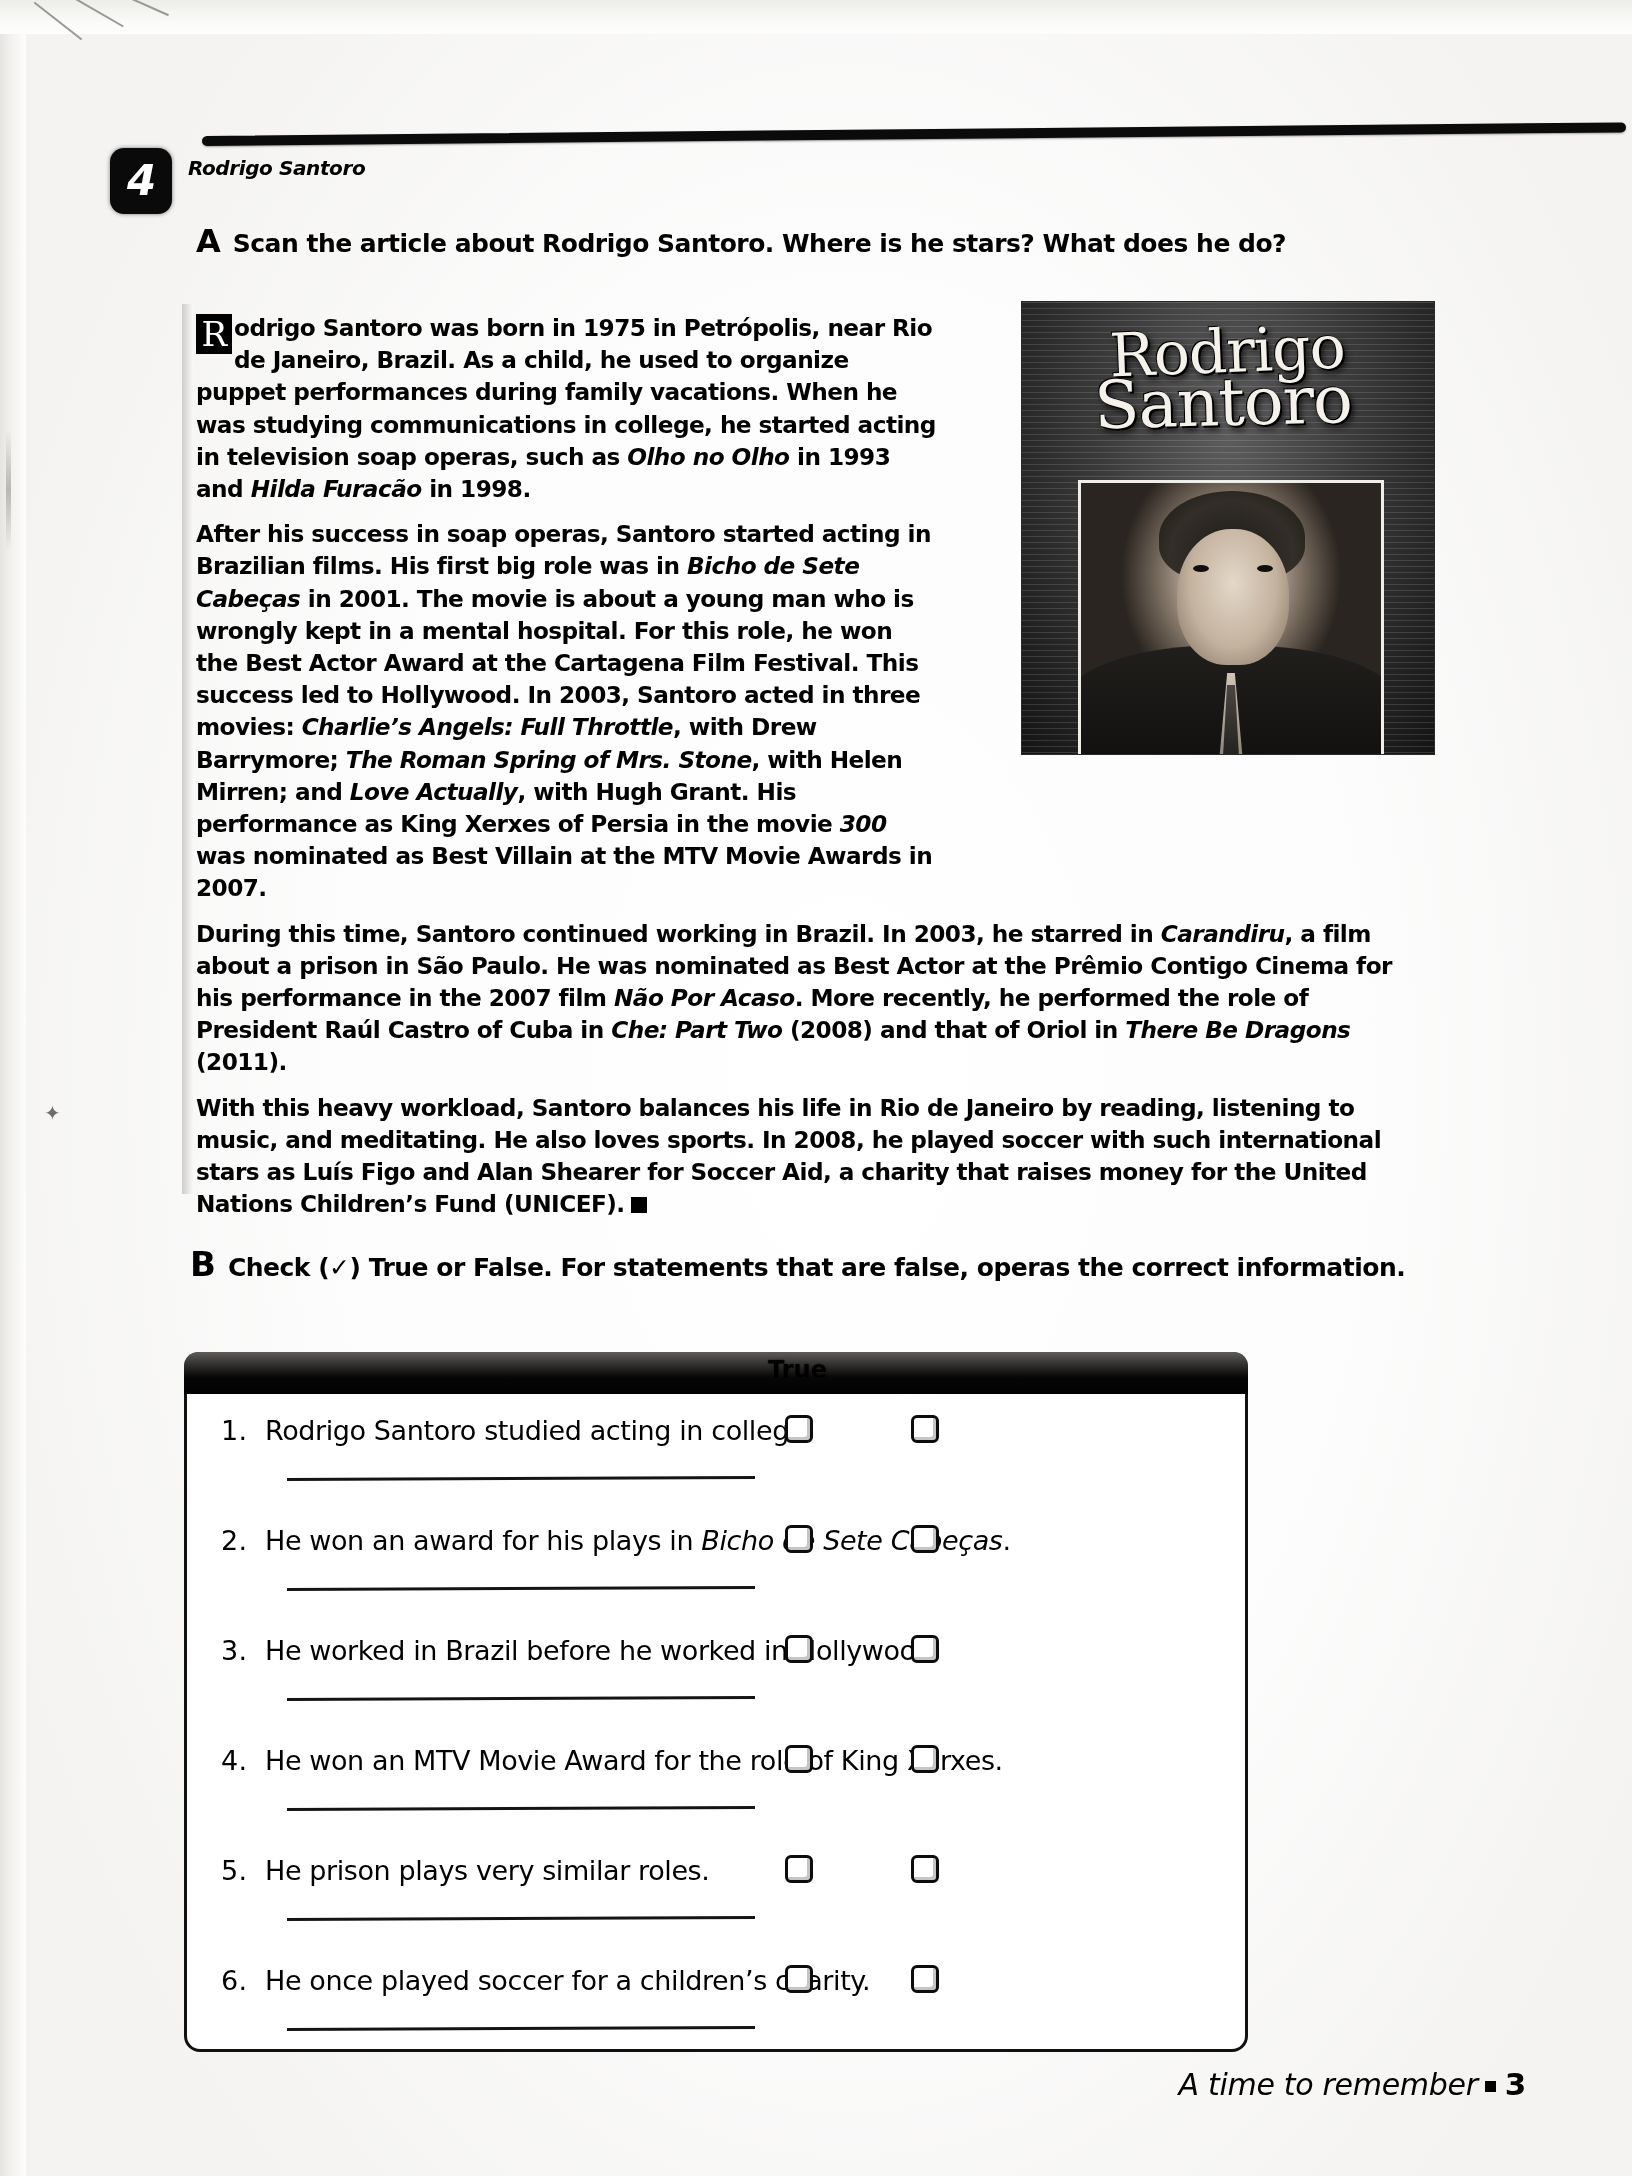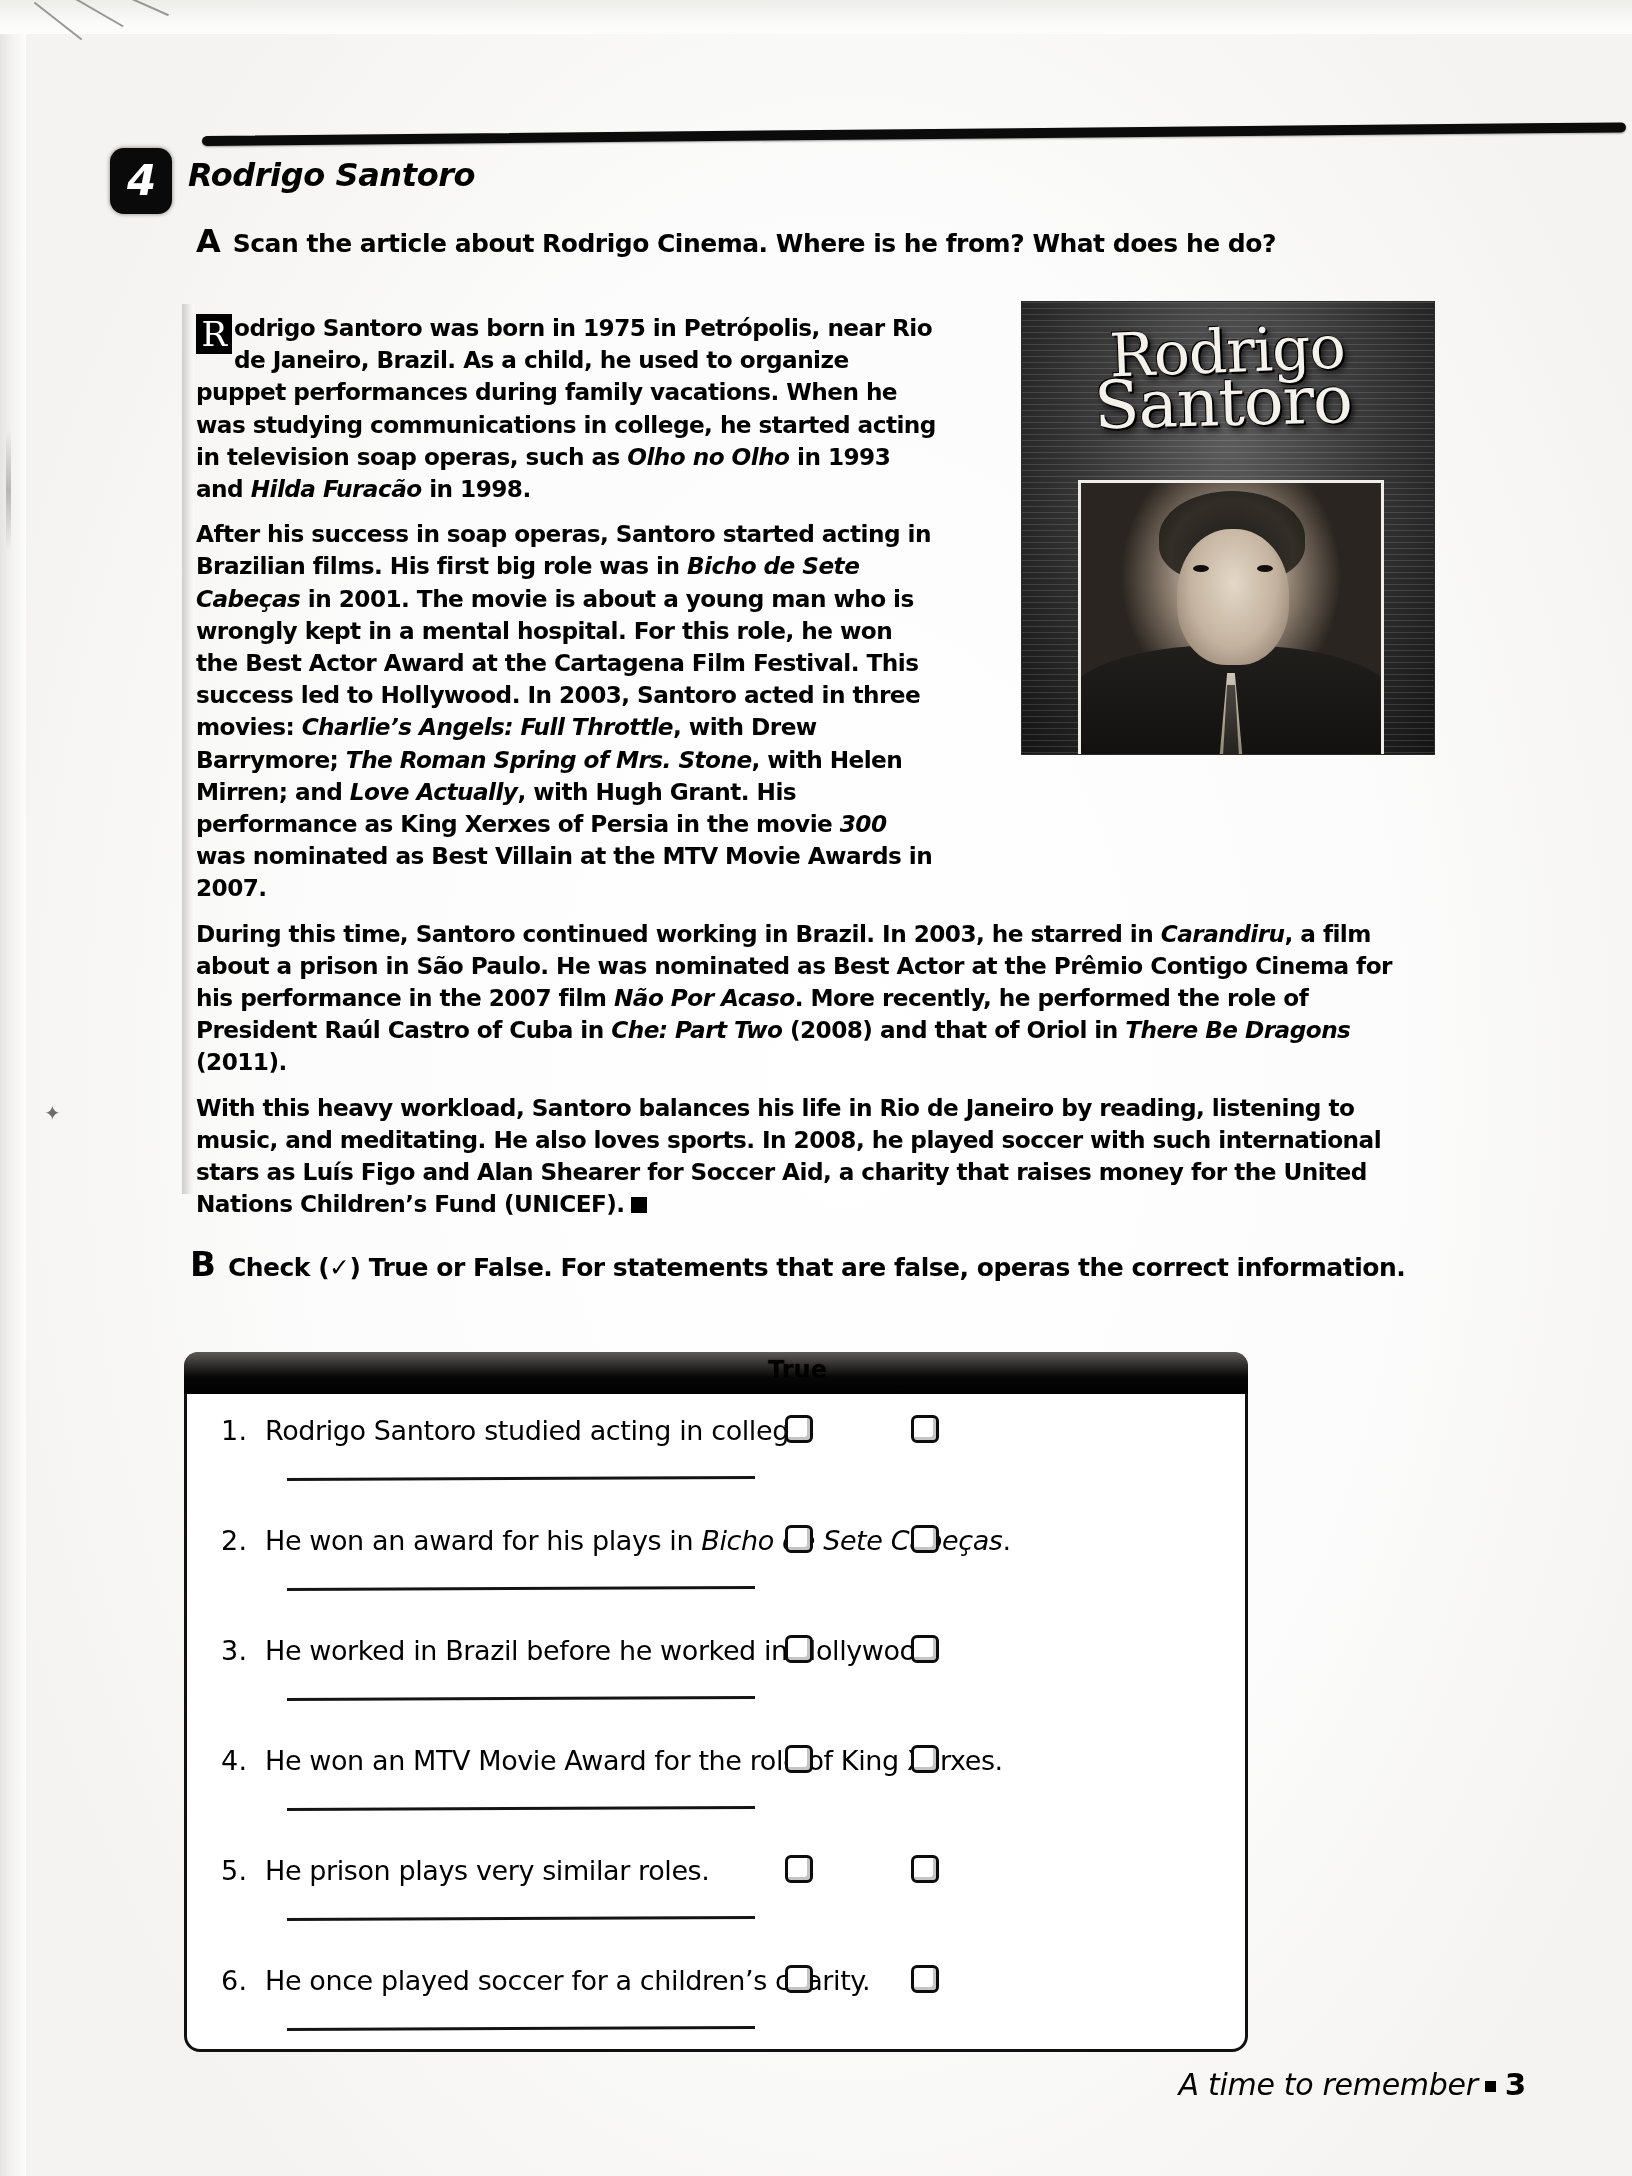--- a/index.html
+++ b/index.html
@@ -106,21 +106,21 @@
     text-align: center;
     letter-spacing: -1px;
   }
   .section-title {
     position: absolute;
     left: 78px;
     top: 20px;
     font-family: "DejaVu Sans", sans-serif;
     font-weight: bold;
     font-style: italic;
-    font-size: 32px;
+    font-size: 20px;
     letter-spacing: -0.4px;
     white-space: nowrap;
   }
 
   
   .ex-a {
     position: absolute;
     left: 196px;
     top: 222px;
     width: 1250px;
@@ -429,21 +429,21 @@
 
 <div class="section-header">
   <div class="section-rule"></div>
   <div class="section-num-box">
     <div class="section-num">4</div>
   </div>
   <div class="section-title">Rodrigo Santoro</div>
 </div>
 
 <div class="ex-a">
-  <span class="ex-letter">A</span><span class="ex-text">Scan the article about Rodrigo Cinema. Where is he from? What does he do?</span>
+  <span class="ex-letter">A</span><span class="ex-text">Scan the article about Rodrigo Santoro. Where is he stars? What does he do?</span>
 </div>
 
 <div class="article">
   <div class="article-gutter"></div>
   <div id="article-paras">
       <p class="narrow-col"><span class="dropcap">R</span><span>odrigo Santoro was born in 1975 in Petrópolis, near Rio de Janeiro, Brazil. As a child, he used to organize puppet performances during family vacations. When he was studying communications in college, he started acting in television soap operas, such as </span><i>Olho no Olho</i><span> in 1993 and </span><i>Hilda Furacão</i><span> in 1998.</span></p>
       <p class="narrow-col"><span>After his success in soap operas, Santoro started acting in Brazilian films. His first big role was in </span><i>Bicho de Sete Cabeças</i><span> in 2001. The movie is about a young man who is wrongly kept in a mental hospital. For this role, he won the Best Actor Award at the Cartagena Film Festival. This success led to Hollywood. In 2003, Santoro acted in three movies: </span><i>Charlie’s Angels: Full Throttle</i><span>, with Drew Barrymore; </span><i>The Roman Spring of Mrs. Stone</i><span>, with Helen Mirren; and </span><i>Love Actually</i><span>, with Hugh Grant. His performance as King Xerxes of Persia in the movie </span><i>300</i><span> was nominated as Best Villain at the MTV Movie Awards in 2007.</span></p>
       <p class="wide-col" style="width: 1218px; text-indent: 0px;"><span>During this time, Santoro continued working in Brazil. In 2003, he starred in </span><i>Carandiru</i><span>, a film about a prison in São Paulo. He was nominated as Best Actor at the Prêmio Contigo Cinema for his performance in the 2007 film </span><i>Não Por Acaso</i><span>. More recently, he performed the role of President Raúl Castro of Cuba in </span><i>Che: Part Two</i><span> (2008) and that of Oriol in </span><i>There Be Dragons</i><span> (2011).</span></p>
       <p class="wide-col"><span>With this heavy workload, Santoro balances his life in Rio de Janeiro by reading, listening to music, and meditating. He also loves sports. In 2008, he played soccer with such international stars as Luís Figo and Alan Shearer for Soccer Aid, a charity that raises money for the United Nations Children’s Fund (UNICEF).</span><span class="endmark"></span></p>
     </div>

